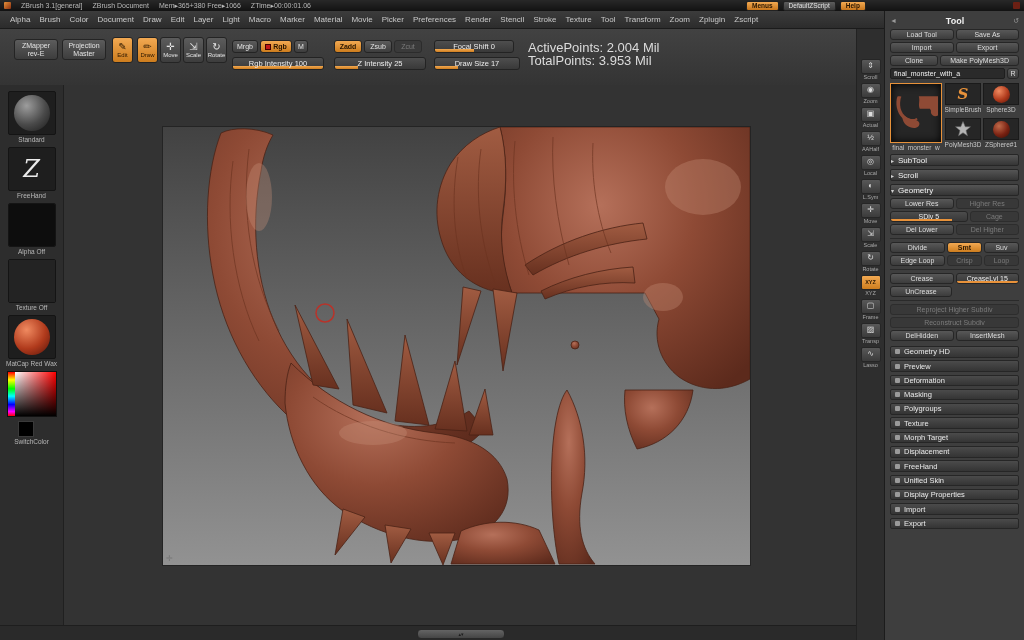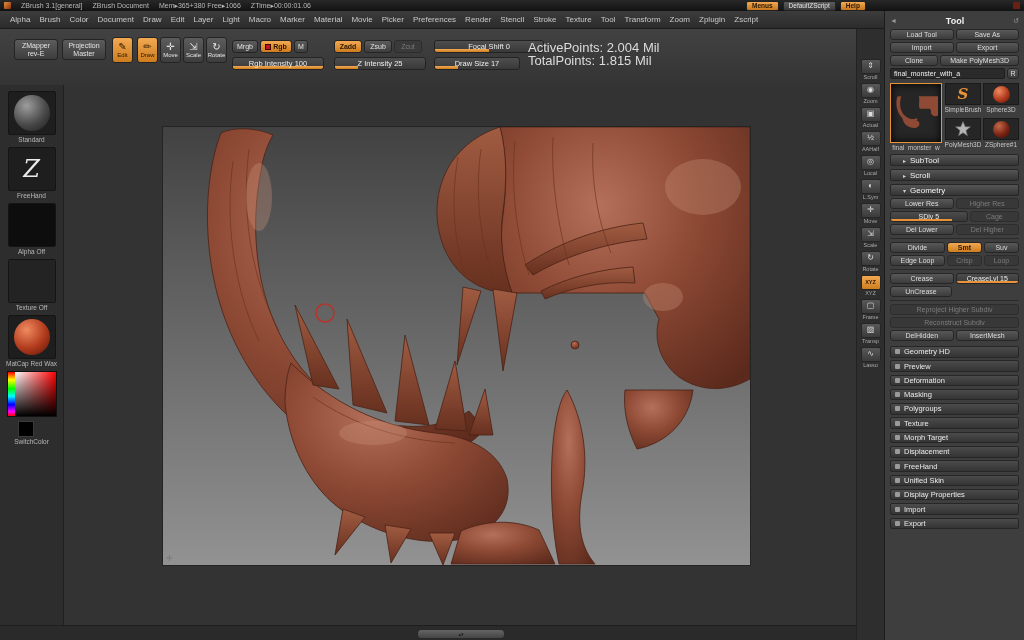--- a/index.html
+++ b/index.html
@@ -79,21 +79,21 @@
   .active-col{display:flex;flex-direction:column;align-items:center;gap:1px;}
   .active-thumb{width:52px;height:60px;background:#262626;border:1px solid #e8923a;box-shadow:inset 0 0 8px #000;display:flex;align-items:center;justify-content:center;overflow:hidden;}
   .small-grid{flex:1;display:grid;grid-template-columns:1fr 1fr;gap:2px;}
   .sitem{display:flex;flex-direction:column;align-items:center;gap:1px;overflow:hidden;}
   .sthumb{width:100%;height:22px;background:#262626;border:1px solid #1a1a1a;display:flex;align-items:center;justify-content:center;overflow:hidden;}
   .thumb-label{font-size:6.5px;color:#c8c8c8;white-space:nowrap;overflow:hidden;}
   .simple-s{font-family:"DejaVu Serif",serif;font-style:italic;font-weight:bold;font-size:15px;color:#e8923a;}
   .sphere-sm{width:17px;height:17px;border-radius:50%;}
   .sphere-sm.red{background:radial-gradient(circle at 35% 30%,#f08a60,#b03a1c 55%,#55140a);}
   .sphere-sm.maroon{background:radial-gradient(circle at 35% 30%,#c06a4a,#7a2212 55%,#380d05);}
-  .sec-header{margin-top:3px;height:12px;background:linear-gradient(#555,#353535);border:1px solid #262626;border-radius:2px;display:flex;align-items:center;gap:4px;padding:0 12px;color:#f2f2f2;font-size:8px;}
+  .sec-header{margin-top:3px;height:12px;background:linear-gradient(#555,#353535);border:1px solid #262626;border-radius:2px;display:flex;align-items:center;gap:4px;padding:0 0;color:#f2f2f2;font-size:8px;}
   .sec-arrow{font-size:6px;color:#cfcfcf;}
   .geo{padding:2px 0 1px 0;display:flex;flex-direction:column;gap:2px;}
   .geo-div{height:1px;background:#2a2a2a;margin:1px 0;}
   .pslider{position:relative;flex:1;height:11px;background:linear-gradient(#4c4c4c,#383838);border:1px solid #262626;border-radius:3px;color:#ededed;font-size:7px;display:flex;align-items:center;justify-content:center;overflow:hidden;white-space:nowrap;}
   .pfill{position:absolute;left:0;bottom:0;height:2px;background:#e8923a;}
   .pslabel{position:relative;}
   .flex16{flex:1.6;}
   .collapsed-list{margin-top:4px;display:flex;flex-direction:column;gap:2.8px;}
   .crow{height:11.5px;background:linear-gradient(#4b4b4b,#343434);border:1px solid #262626;border-radius:2px;display:flex;align-items:center;gap:4px;padding:0 4px;color:#e9e9e9;font-size:7.5px;white-space:nowrap;}
   .cicon{width:5px;height:5px;background:#9a9a9a;border-radius:1px;flex:0 0 auto;}
@@ -200,31 +200,31 @@
         <span>Zsub</span>
       </div>
     <div class="sbtn disabled" style="left:394px;top:11px;width:28px;height:13px;">
         <span>Zcut</span>
       </div>
     <div class="slider" style="left:334px;top:28px;width:92px;">
       <div class="sfill" style="width: 25%;"></div>
       <span class="slabel">Z Intensity 25</span>
     </div>
 
-    <div class="slider" style="left:434px;top:11px;width:110px;">
+    <div class="slider" style="left:434px;top:11px;width:80px;">
       <div class="sfill" style="width: 50%;"></div>
       <span class="slabel">Focal Shift 0</span>
     </div>
     <div class="slider" style="left:434px;top:28px;width:86px;">
       <div class="sfill" style="width: 27%;"></div>
       <span class="slabel">Draw Size 17</span>
     </div>
 
     <span class="points" style="left:528px;top:11px;">ActivePoints: 2.004 Mil</span>
-    <span class="points" style="left:528px;top:24px;">TotalPoints: 1.815 Mil</span>
+    <span class="points" style="left:528px;top:24px;">TotalPoints: 3.953 Mil</span>
   </div>
 
   <div class="left-tray">
     <div class="tray-item">
       <div class="tray-thumb">
           <div class="sphere standard"></div>
         </div>
       <span class="tray-label">Standard</span>
     </div>
     <div class="tray-item">

